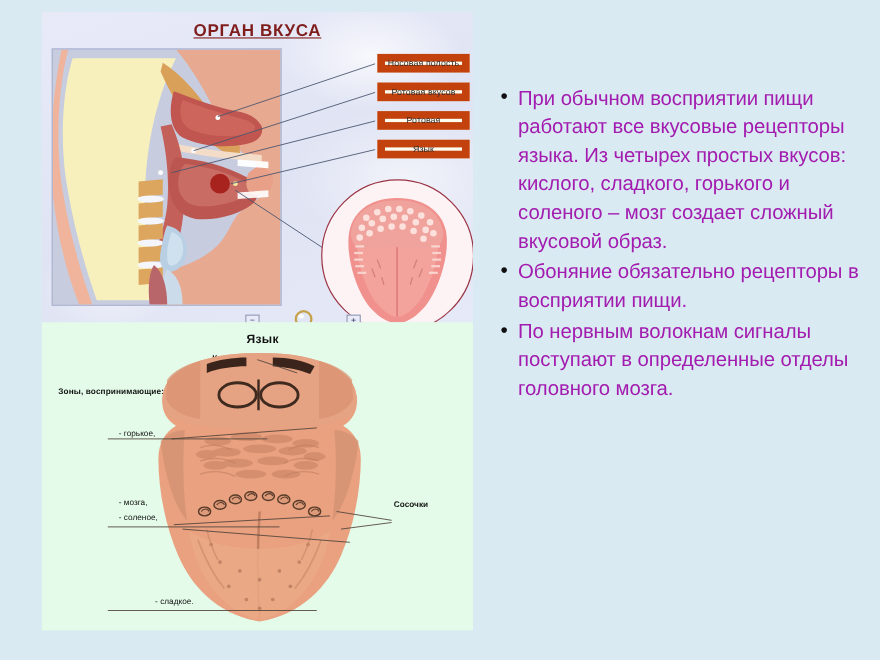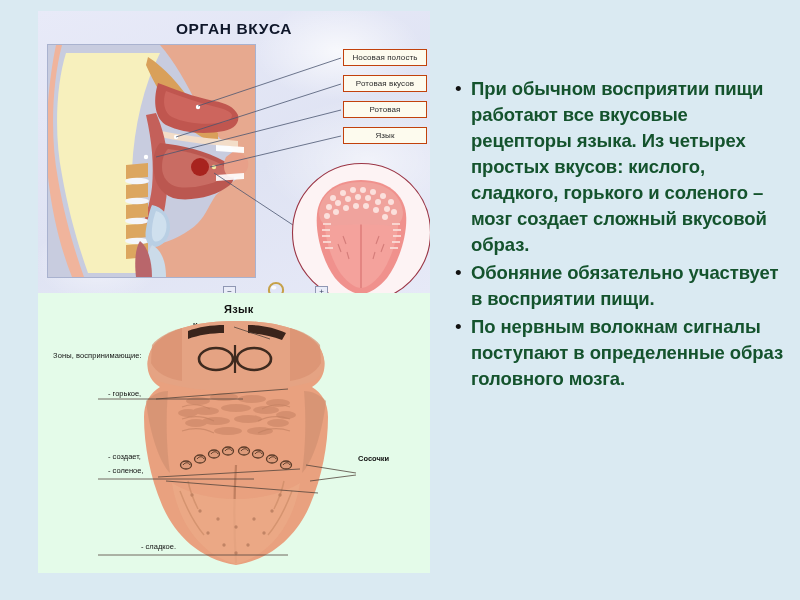--- a/index.html
+++ b/index.html
@@ -42,22 +42,23 @@
       linear-gradient(160deg, #e8eaf8 0%, #dfe3f3 55%, #e6e9f7 100%);
   }
   .panel-title {
     position: absolute;
     left: 0;
     top: 9px;
     width: 392px;
     text-align: center;
     font-size: 15.5px;
     font-weight: bold;
-    color: #0f172a;
+    color: #7f1d1d;
     letter-spacing: 0.6px;
+    text-decoration: underline;
   }
 
   
   .anat-frame {
     position: absolute;
     left: 9px;
     top: 33px;
     width: 207px;
     height: 232px;
     border: 1px solid #a9b2cf;
@@ -71,21 +72,21 @@
     position: absolute;
     left: 305px;
     top: 38px;
     width: 84px;
   }
   .callout {
     box-sizing: border-box;
     height: 17px;
     margin-bottom: 9px;
     background: #fdfbee;
-    border: 1px solid #c2410c;
+    border: 7px solid #c2410c;
     font-size: 8px;
     color: #2b2b2b;
     display: flex;
     align-items: center;
     justify-content: center;
     white-space: nowrap;
     letter-spacing: 0.1px;
   }
 
   .leader-svg {
@@ -155,21 +156,21 @@
     top: 28px;
     font-size: 7.5px;
     font-weight: bold;
     color: #111;
   }
   .zones-label {
     position: absolute;
     left: 15px;
     top: 58px;
     font-size: 7.5px;
-    font-weight: normal;
+    font-weight: bold;
     color: #111;
     letter-spacing: 0.1px;
   }
   .zone-item {
     position: absolute;
     font-size: 7.5px;
     color: #111;
     white-space: nowrap;
   }
   .zone-bitter { left: 70px; top: 96px; text-align: right; }
@@ -215,23 +216,23 @@
     flex: 0 0 auto;
     width: 16px;
     font-size: 19px;
     line-height: 26px;
     color: #111;
     text-align: left;
   }
   .bullet-text {
     flex: 1 1 auto;
     font-size: 18.5px;
-    font-weight: bold;
+    font-weight: normal;
     line-height: 26px;
-    color: #14532d;
+    color: #a21caf;
     letter-spacing: -0.1px;
   }
 </style>
 </head>
 <body>
 
 <div class="slide">
 
   <div class="panel-top">
     <div class="panel-top-wash"></div>
@@ -396,21 +397,21 @@
     </div>
   </div>
 
   <div class="panel-bottom">
 
     <div class="tongue-title">Язык</div>
     <div class="root-label">Корень</div>
     <div class="zones-label">Зоны, воспринимающие:</div>
 
     <div class="zone-item zone-bitter">- горькое,</div>
-    <div class="zone-item zone-sour">- создает,</div>
+    <div class="zone-item zone-sour">- мозга,</div>
     <div class="zone-item zone-salty">- соленое,</div>
     <div class="zone-item zone-sweet">- сладкое.</div>
     <div class="papillae-label">Сосочки</div>
 
     <div class="tongue-wrap">
       <svg class="tongue-svg" viewBox="0 0 200 258">
 
         <path d="M100 6
                  C128 6 150 10 166 18
                  C178 24 186 32 188 44
@@ -537,21 +538,21 @@
     </svg>
   </div>
 
   <div class="text-col">
     <div class="bullet-row">
       <div class="bullet-dot">•</div>
       <div class="bullet-text">При обычном восприятии пищи работают все вкусовые рецепторы языка. Из четырех простых вкусов: кислого, сладкого, горького и соленого – мозг создает сложный вкусовой образ.</div>
     </div>
     <div class="bullet-row">
       <div class="bullet-dot">•</div>
-      <div class="bullet-text">Обоняние обязательно участвует в восприятии пищи.</div>
+      <div class="bullet-text">Обоняние обязательно рецепторы в восприятии пищи.</div>
     </div>
     <div class="bullet-row">
       <div class="bullet-dot">•</div>
-      <div class="bullet-text">По нервным волокнам сигналы поступают в определенные образ головного мозга.</div>
+      <div class="bullet-text">По нервным волокнам сигналы поступают в определенные отделы головного мозга.</div>
     </div>
   </div>
 
 </div>
 
 </body></html>

